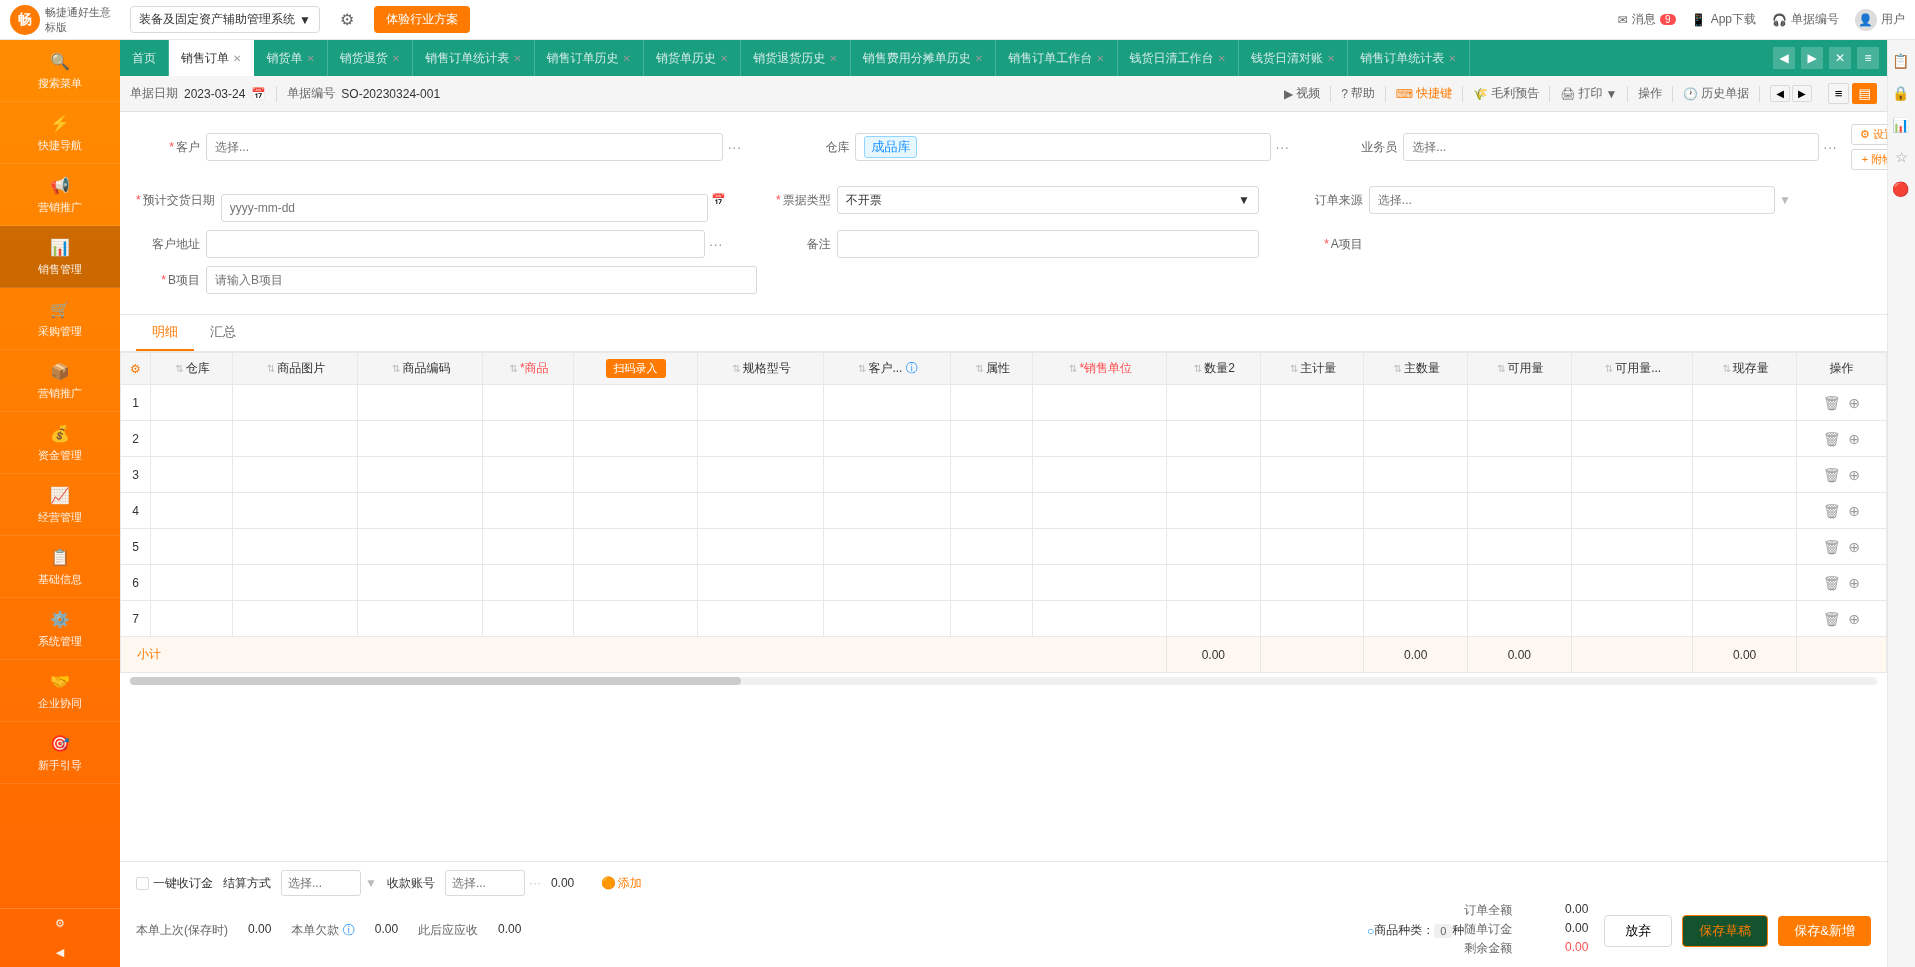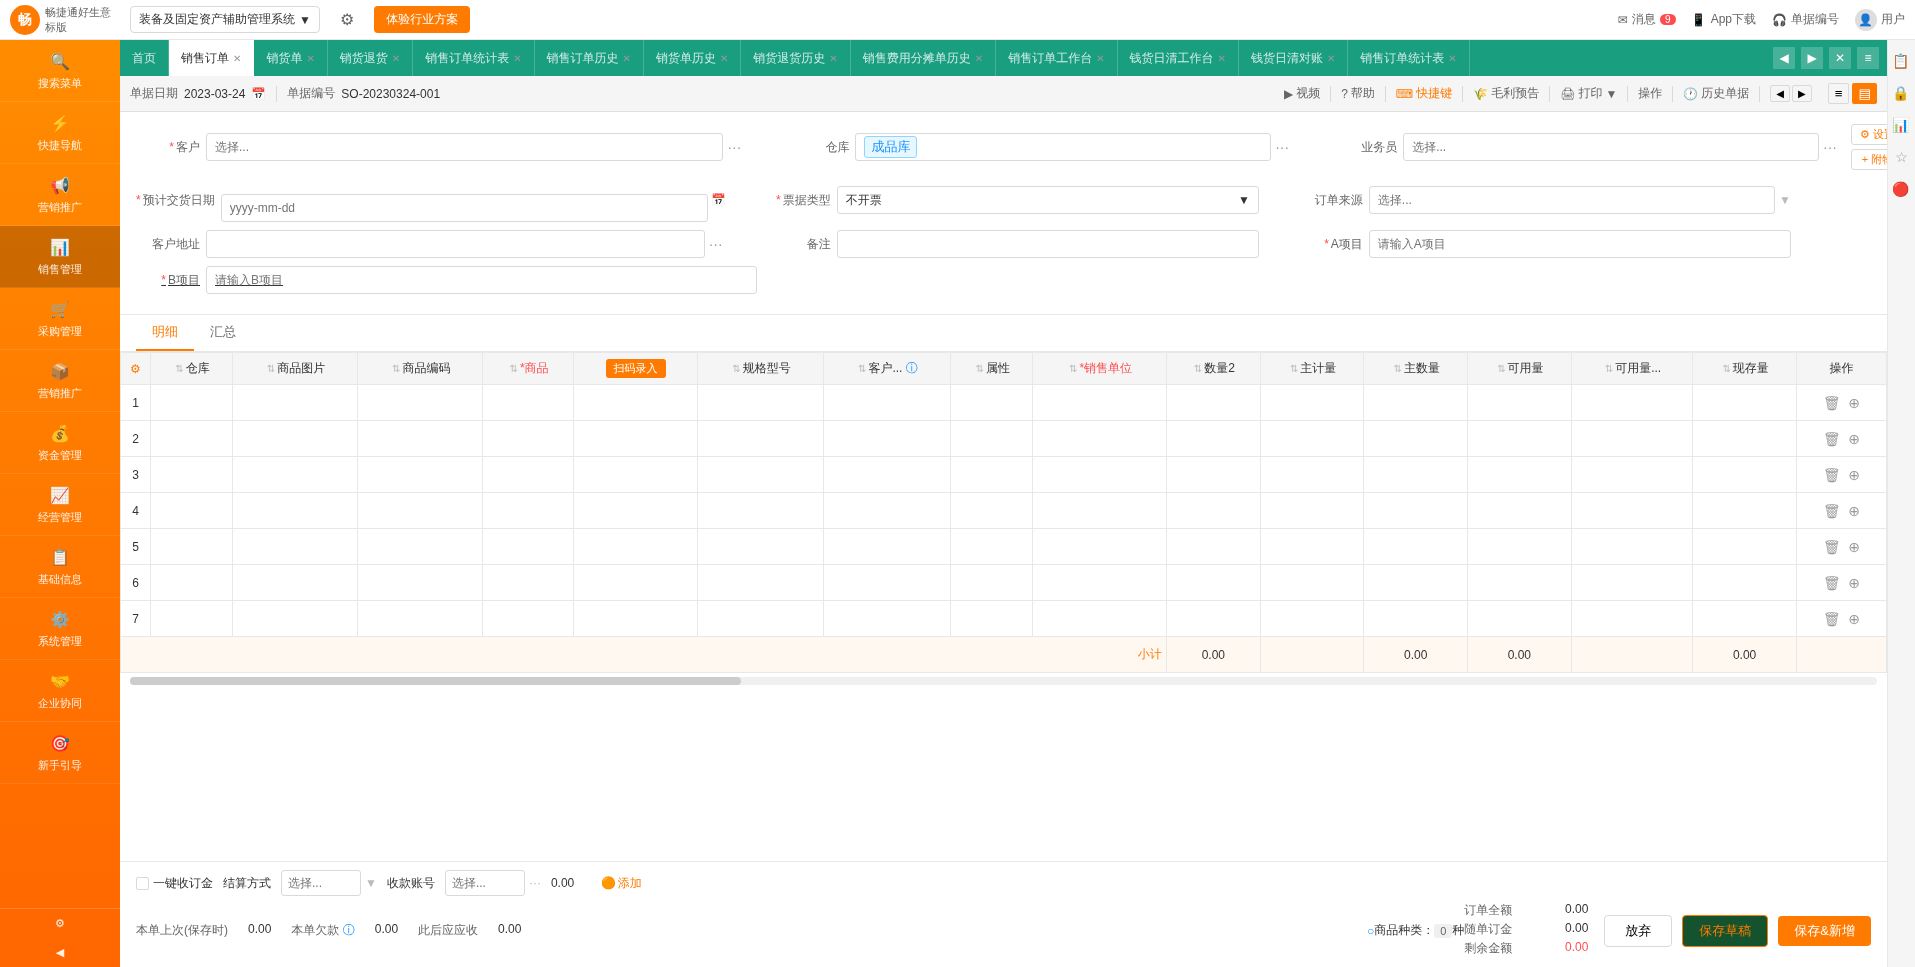--- a/index.html
+++ b/index.html
@@ -822,27 +822,26 @@
             <span class="field-dots">···</span>
           </div>
           <div style="width:40px;"></div>
           <div class="form-field" style="flex:1;">
             <span class="field-label">备注</span>
             <div class="field-input" style="display:flex;align-items:center;flex:1;"></div>
           </div>
           <div style="width:40px;"></div>
           <div class="form-field" style="flex:1;">
             <span class="field-label required">A项目</span>
-            <input class="field-input" type="text" style="color: rgb(187, 187, 187);" placeholder="请输入A项目">
           </div>
           <div style="width:80px;"></div>
         </div>
 
         <div class="form-row">
-          <div class="form-field" style="flex:1.2;text-decoration:underline;">
+          <div class="form-field" style="flex:1.2;">
             <span class="field-label required">B项目</span>
             <input class="field-input" type="text" style="color: rgb(187, 187, 187);" placeholder="请输入B项目">
           </div>
           <div style="flex:2;"></div>
           <div style="width:80px;"></div>
         </div>
       </div>
 
       <div class="detail-tabs">
         <div class="detail-tab active">
@@ -1059,21 +1058,21 @@
               <td></td>
               <td></td>
               <td></td>
               <td class="col-actions">
                 <button class="action-btn">🗑</button>
                 <button class="action-btn">⊕</button>
               </td>
             </tr>
 
             <tr class="subtotal-row">
-              <td colspan="10" style="text-align:right;padding-left:16px;margin-top:8px;">
+              <td colspan="10" style="text-align:left;padding-left:16px;margin-top:8px;">
                 <span class="subtotal-label">小计</span>
               </td>
               <td class="subtotal-value">0.00</td>
               <td></td>
               <td class="subtotal-value">0.00</td>
               <td class="subtotal-value">0.00</td>
               <td></td>
               <td class="subtotal-value">0.00</td>
               <td></td>
             </tr>

